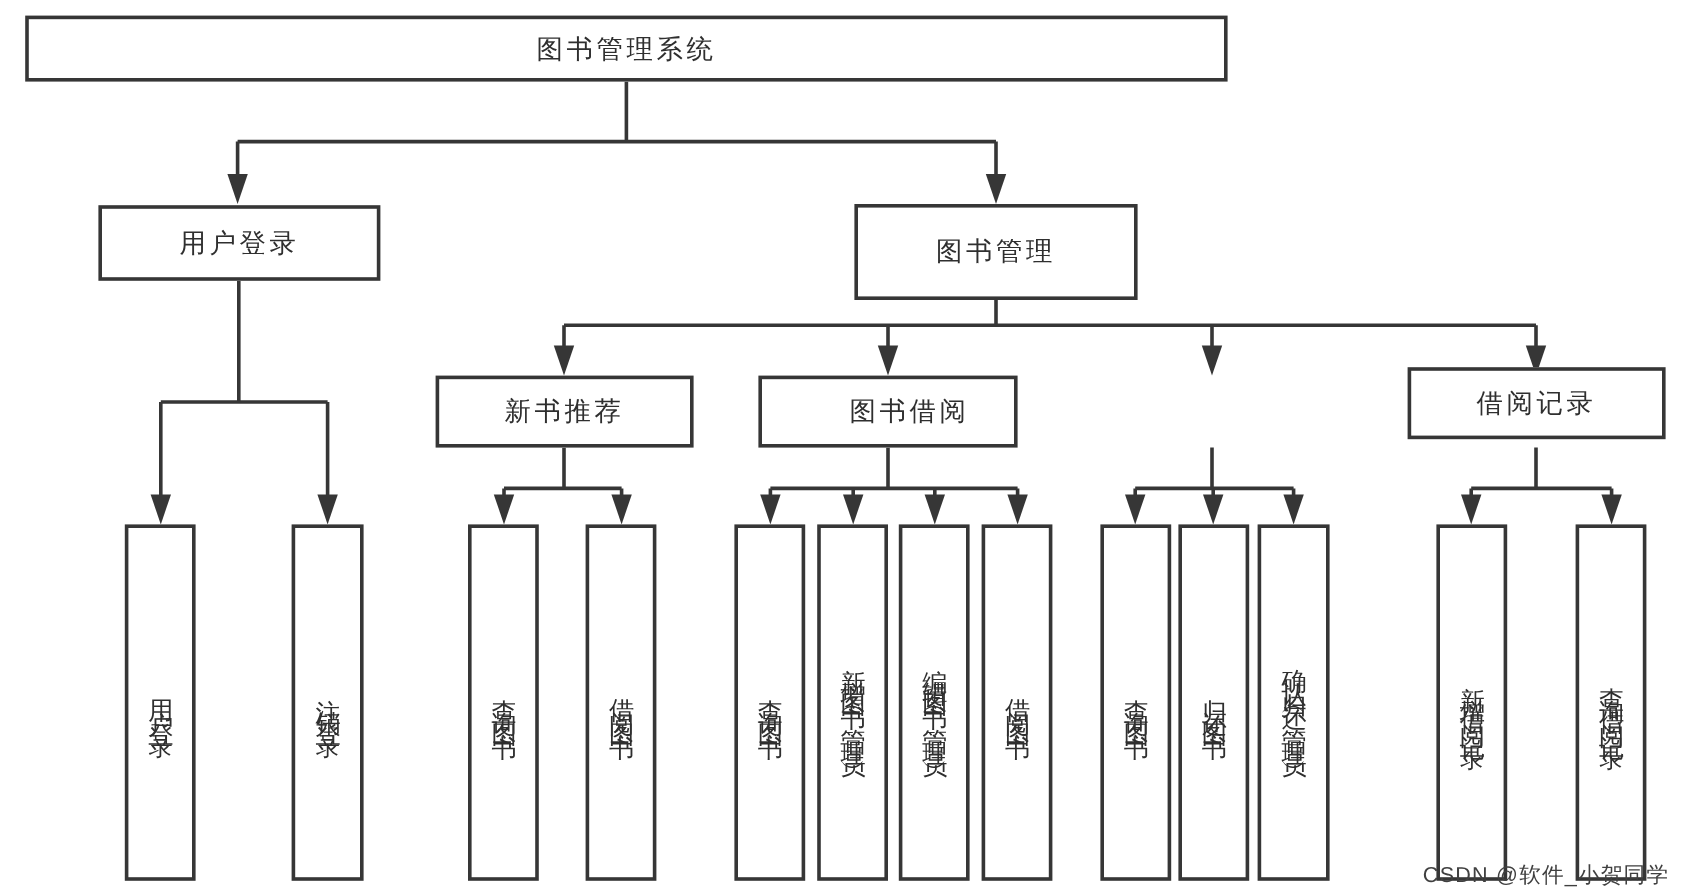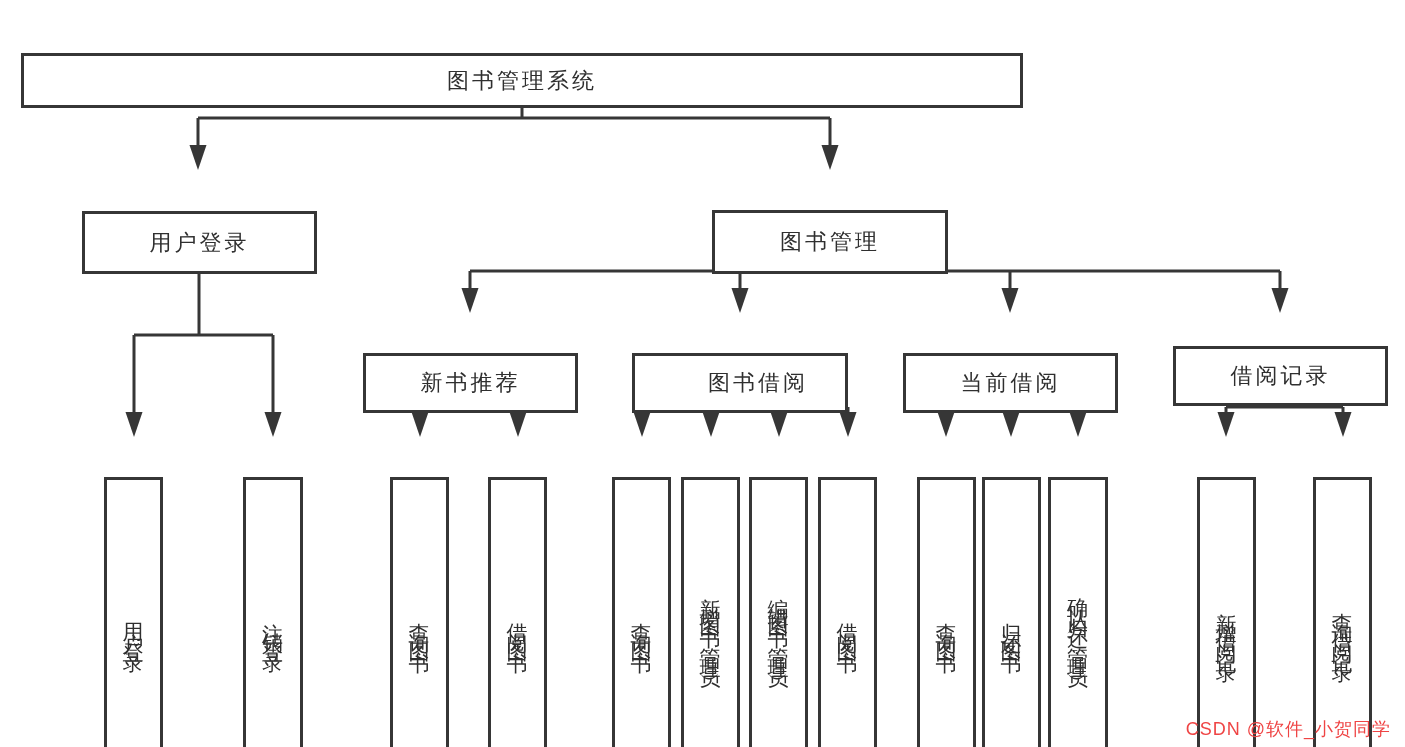--- a/index.html
+++ b/index.html
@@ -23,38 +23,37 @@
     box-sizing: border-box;
     border: 3px solid #363636;
     background: #ffffff;
     display: flex;
     align-items: center;
     justify-content: center;
     z-index: 1;
     font-size: 22px;
     letter-spacing: 3px;
     white-space: nowrap;
-    margin-top: 40px;
   }
   .node.leaf {
     font-size: 21px;
     letter-spacing: 0;
   }
   .vtext {
     writing-mode: vertical-rl;
     text-orientation: mixed;
     letter-spacing: 10px;
     line-height: 1;
   }
   .watermark {
     position: absolute;
     right: 14px;
     bottom: 6px;
     font-size: 18px;
-    color: #ef4444;
+    color: #404040;
     letter-spacing: 1px;
     z-index: 2;
     margin-top: 38px;
   }
 </style>
 </head>
 <body>
 
 <div class="canvas">
 
@@ -87,25 +86,24 @@
       <polygon points="1002.5,412 1019.5,412 1011,437"></polygon>
       <polygon points="1069.5,412 1086.5,412 1078,437"></polygon>
       <polygon points="1217.5,412 1234.5,412 1226,437"></polygon>
       <polygon points="1334.5,412 1351.5,412 1343,437"></polygon>
     </g>
   </svg>
 
   <div class="node" style="left:21px; top:13px; width:1002px; height:55px;">图书管理系统</div>
 
   <div class="node" style="left:82px; top:171px; width:235px; height:63px;">用户登录</div>
-  <div class="node" style="left:712px; top:170px; width:236px; height:64px;">图书管理</div>
+  <div class="node" style="left:712px; top:170px; width:236px; height:80px;">图书管理</div>
 
   <div class="node" style="left:363px; top:313px; width:215px; height:60px;">新书推荐</div>
   <div class="node" style="left:632px; top:313px; width:216px; height:60px;padding-left:36px;">图书借阅</div>
-  <div class="node" style="left:903px; top:313px; width:215px; height:60px;">当前借阅</div>
   <div class="node" style="left:1173px; top:306px; width:215px; height:60px;">借阅记录</div>
 
   <div class="node leaf" style="left:104px; top:437px; width:59px; height:297px;">
     <span class="vtext">用户登录</span>
   </div>
   <div class="node leaf" style="left:243px; top:437px; width:60px; height:297px;">
     <span class="vtext">注销登录</span>
   </div>
 
   <div class="node leaf" style="left:390px; top:437px; width:59px; height:297px;">

